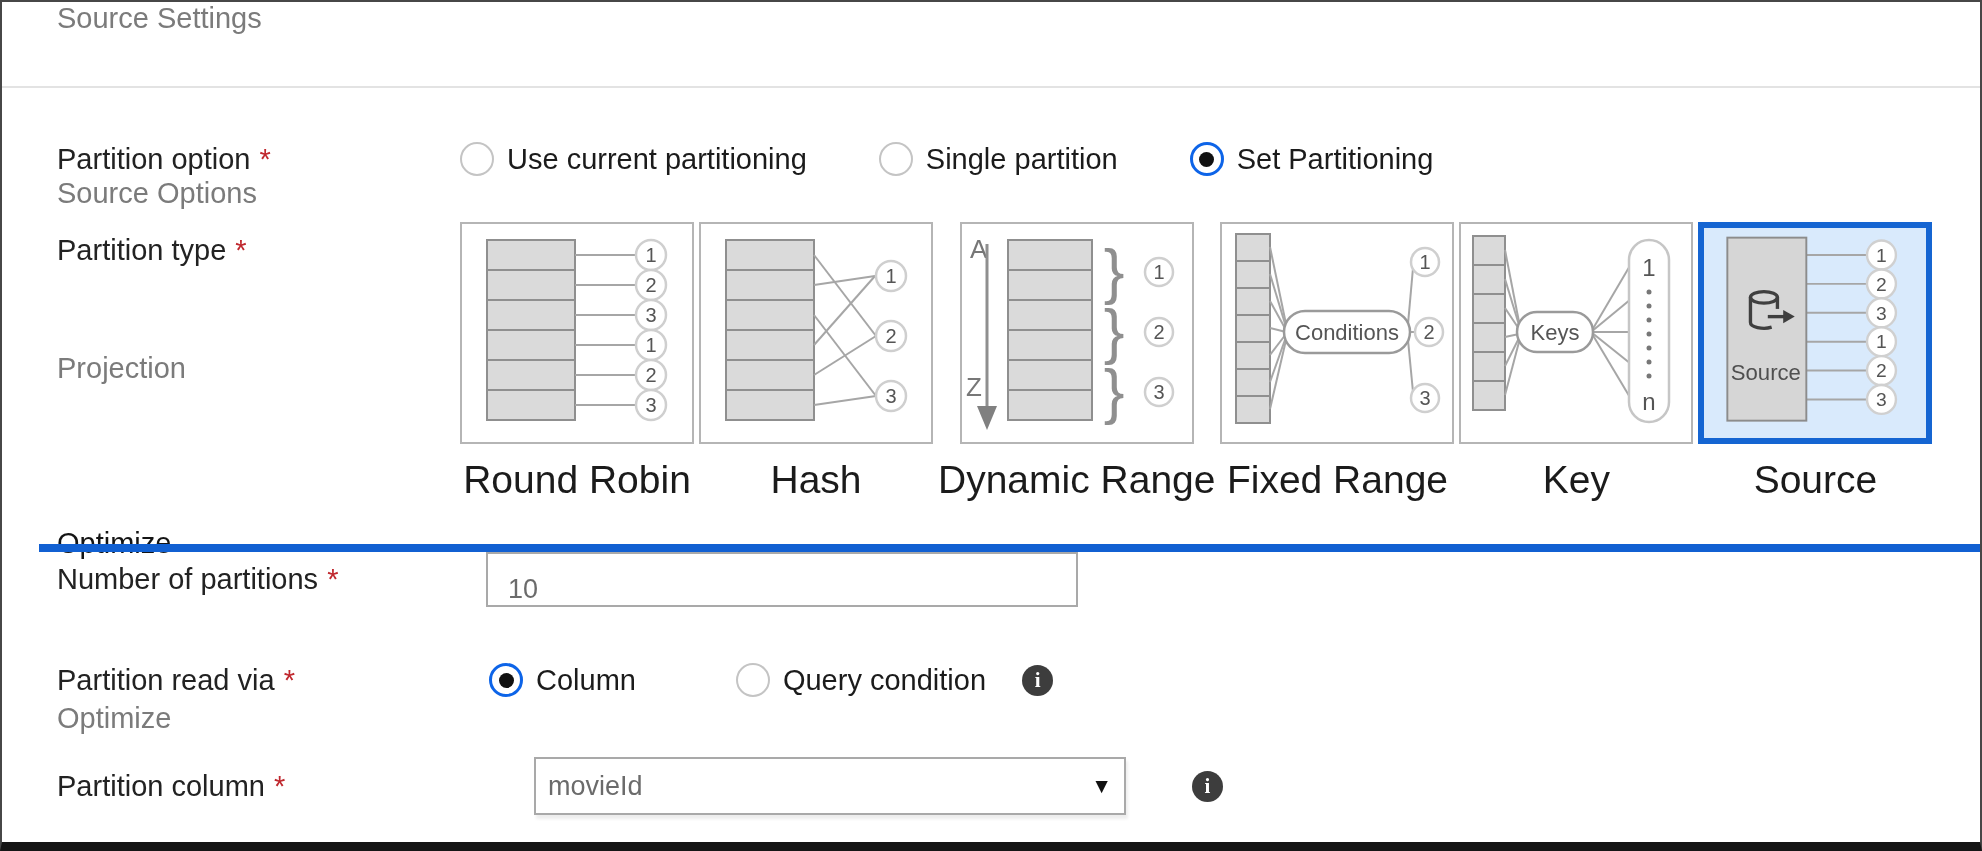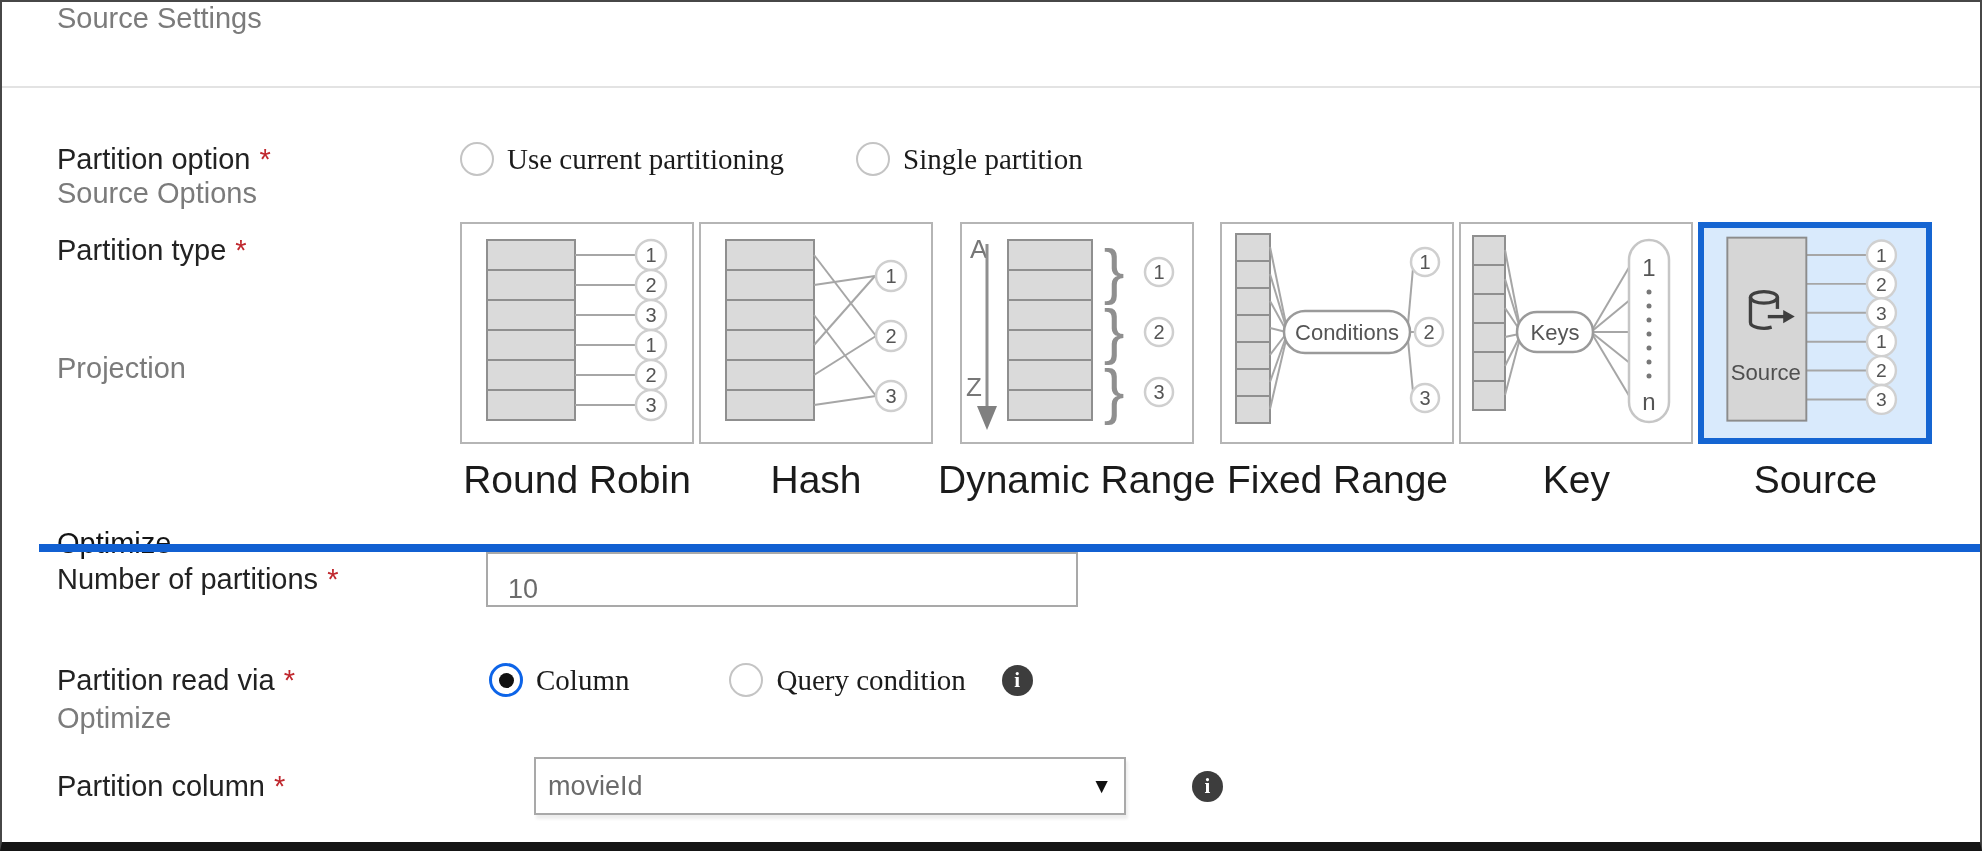--- a/index.html
+++ b/index.html
@@ -25,21 +25,21 @@
   .tab.active { color: #141414; }
   .tab.active .tab-underline {
     position: absolute; left: -18px; right: -18px; bottom: 8px;
     height: 8px; background: #1160d2;
   }
   
   .row { display: flex; align-items: center; padding-left: 55px; }
   .row-label { width: 403px; flex-shrink: 0; font-size: 29px; color: #222; }
   .req { color: #c0282e; margin-left: 9px; }
   
-  .radio { display: flex; align-items: center; font-size: 29px; color: #1b1b1b; cursor: pointer; font-family: Liberation Serif, serif; }
+  .radio { display: flex; align-items: center; font-size: 29px; color: #1b1b1b; cursor: pointer; }
   .radio-circle {
     width: 34px; height: 34px; border-radius: 50%;
     border: 2px solid #c4c4c4; background: #fff; margin-right: 13px;
     display: flex; align-items: center; justify-content: center; flex-shrink: 0;
   }
   .radio.selected .radio-circle { border: 3px solid #0d64e8; }
   .radio-dot { width: 15px; height: 15px; border-radius: 50%; background: #111; display: none; }
   .radio.selected .radio-dot { display: block; }
   
   .row-option { margin-top: 40px; height: 62px; }
@@ -114,20 +114,26 @@
     <div class="row-label">
       <span>Partition option</span><span class="req">*</span>
     </div>
     <div class="radio">
       <span class="radio-circle"></span>
       <span>Use current partitioning</span>
     </div>
     <div class="radio">
       <span class="radio-circle"></span>
       <span>Single partition</span>
+    </div>
+    <div class="radio selected">
+      <span class="radio-circle">
+          <span class="radio-dot"></span>
+        </span>
+      <span>Set Partitioning</span>
     </div>
   </div>
 
   <div class="row row-type">
     <div class="row-label">
       <span>Partition type</span><span class="req">*</span>
     </div>
     <div class="cards">
 
       <div class="card-col">

